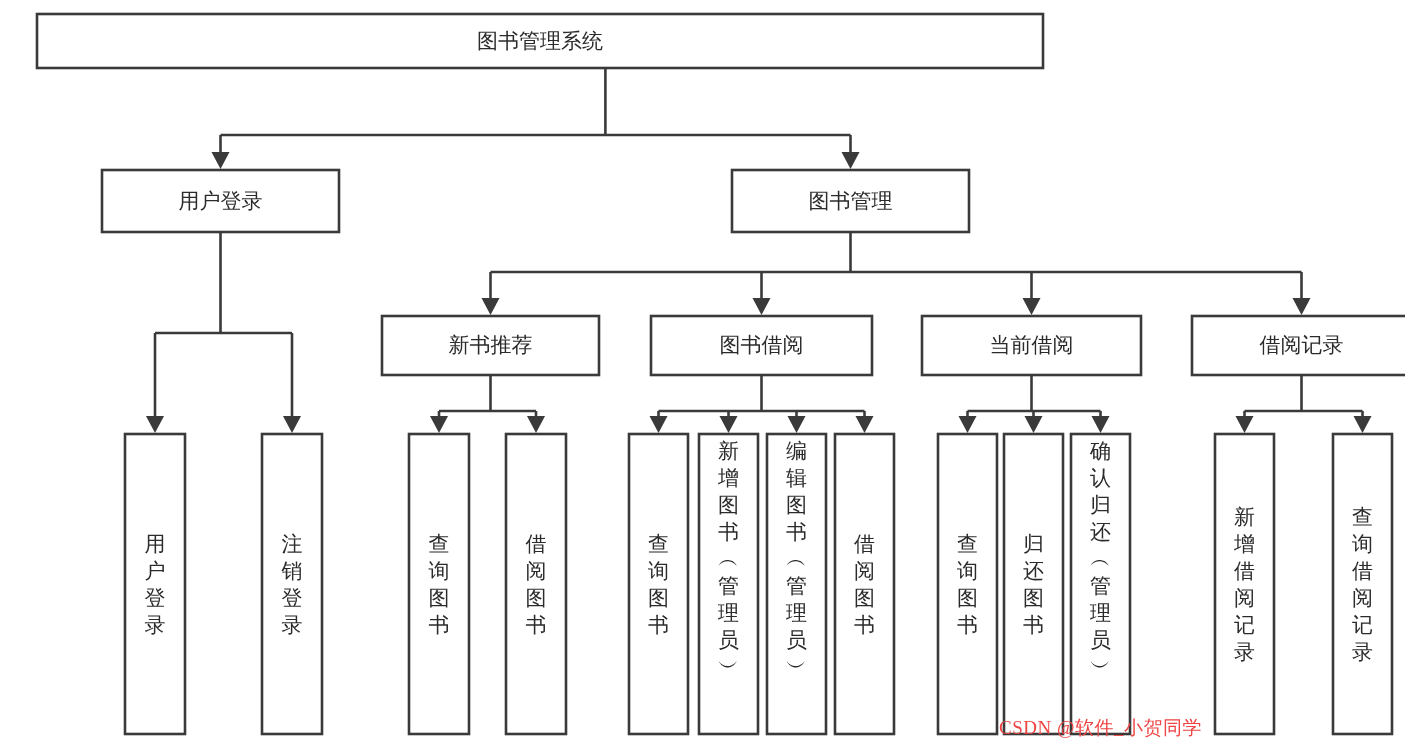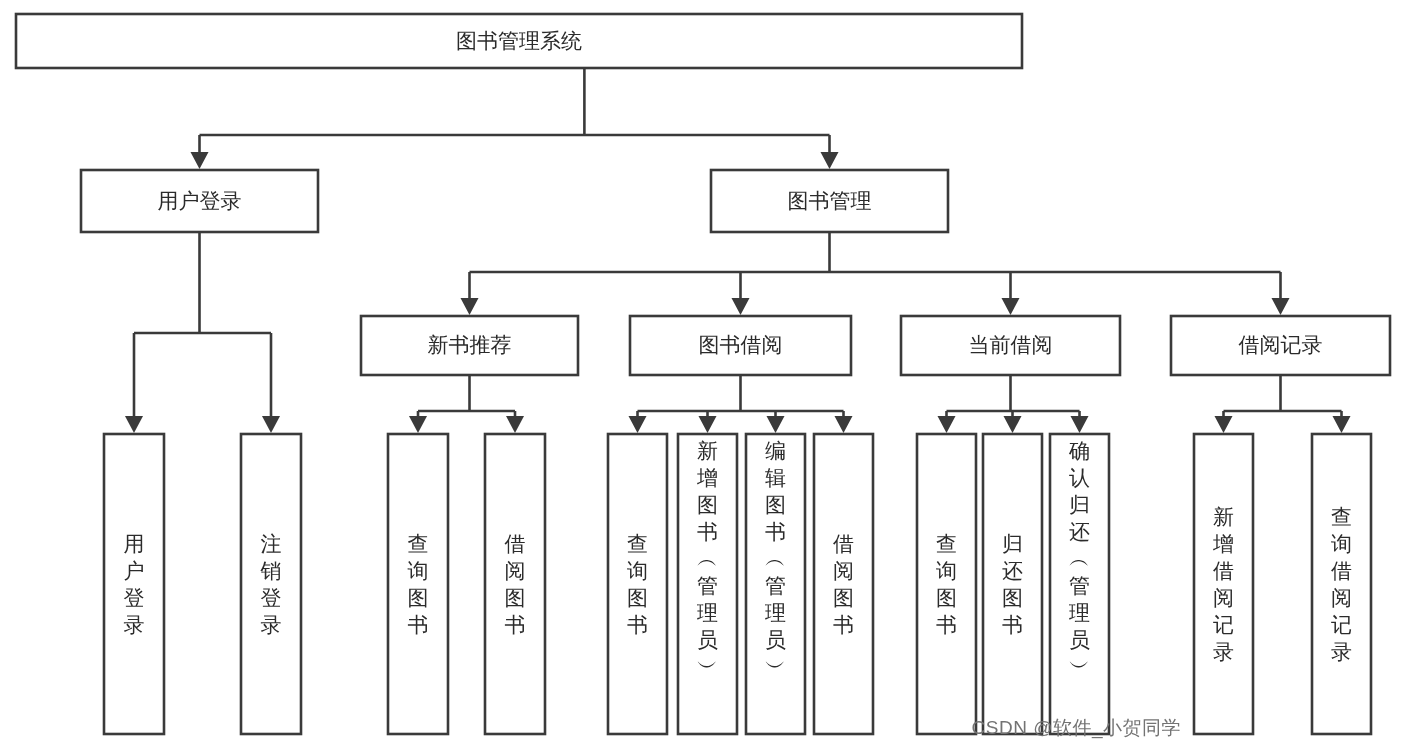--- a/index.html
+++ b/index.html
@@ -11,20 +11,21 @@
     width: 1405px;
     height: 747px;
     font-family: "Liberation Sans", "DejaVu Sans", sans-serif;
     overflow: hidden;
     position: relative;
   }
   #diagram-root {
     position: relative;
     width: 1189px;
     height: 747px;
+    margin-left: 21px;
   }
   svg.diagram-canvas {
     position: absolute;
     top: 0;
     left: 0;
     width: 1405px;
     height: 747px;
   }
   .node-box {
     fill: #ffffff;
@@ -50,23 +51,23 @@
     fill: none;
   }
   .arrow-head {
     fill: #3a3a3a;
     stroke: none;
   }
   .watermark-text {
     position: absolute;
     right: 8px;
     bottom: 6px;
-    font-family: Liberation Sans, sans-serif;
+    font-family: Liberation Serif, serif;
     font-size: 19px;
-    color: #737373;
+    color: #ef4444;
     white-space: nowrap;
     letter-spacing: 0.5px;
     user-select: none;
   }
 </style>
 </head>
 <body>
 
 <div id="diagram-root">
   <svg class="diagram-canvas" viewBox="0 0 1405 747">

